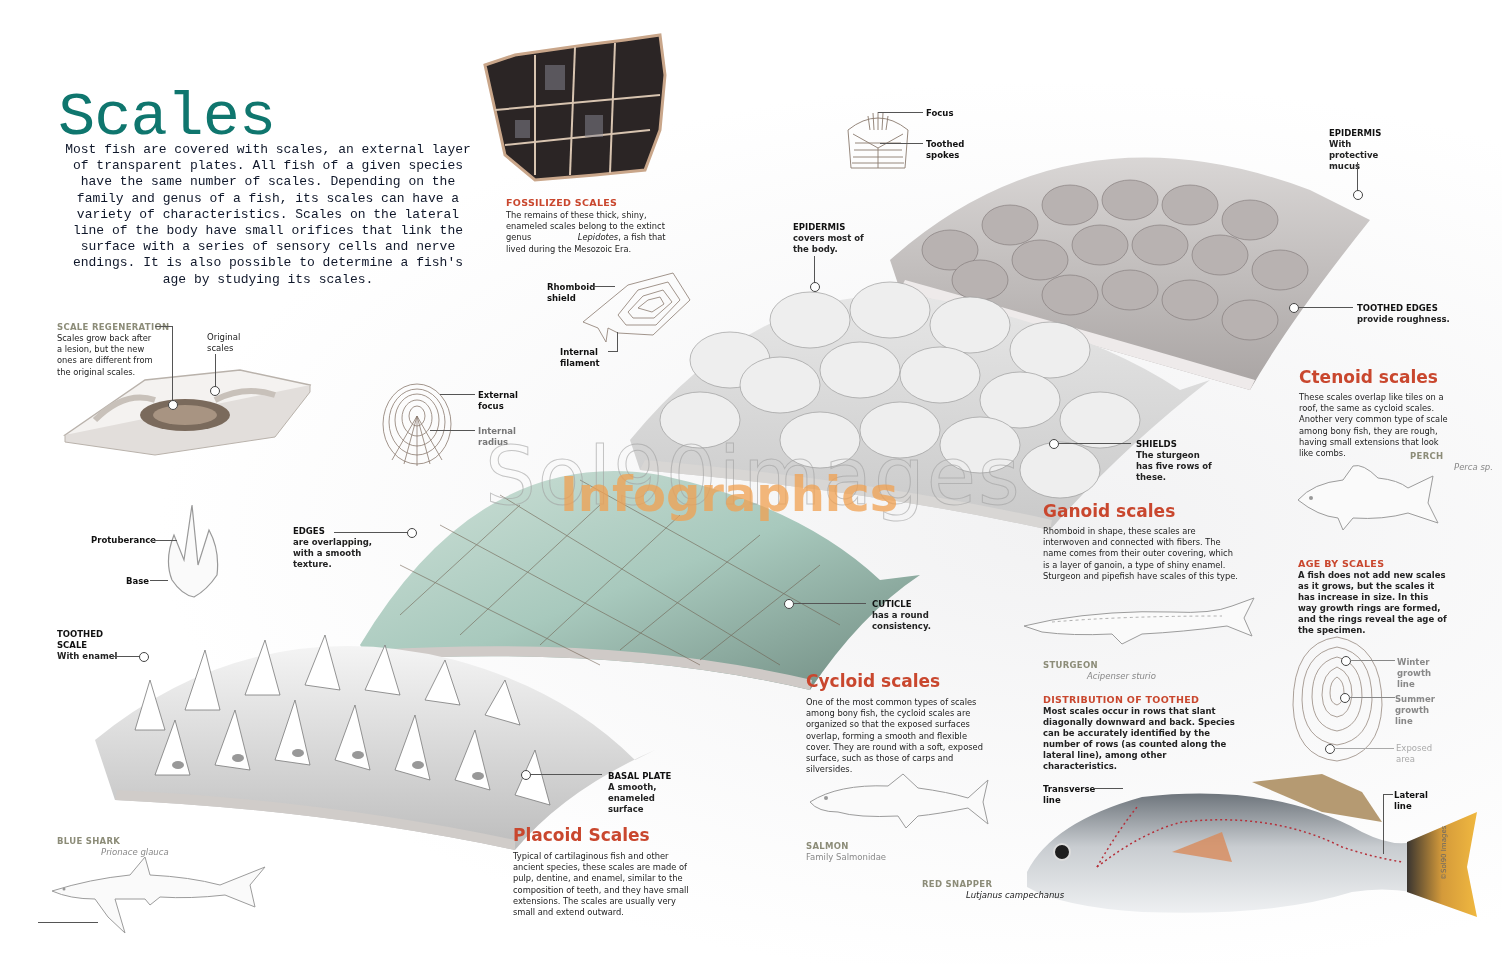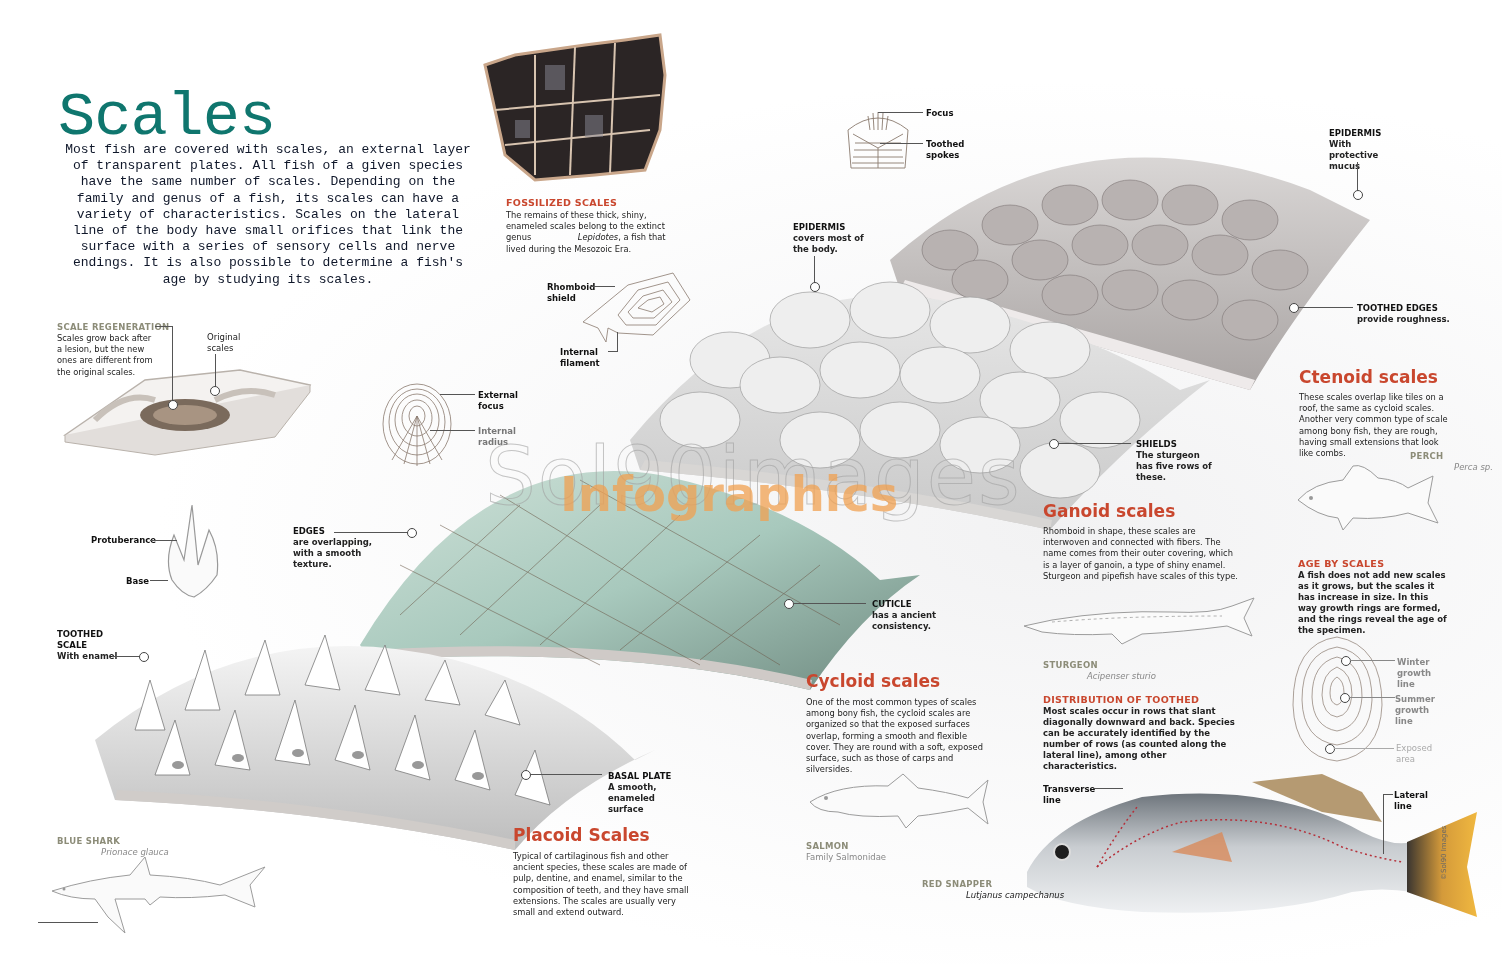--- a/index.html
+++ b/index.html
@@ -204,21 +204,21 @@
     <path d="M60,120 L260,220 M100,80 L360,220 M160,50 L440,220 M240,35 L500,180"></path>
   </g>
 </svg>
 <div class="abs lbl-b" style="left:293px;top:526px">EDGES</div>
 <div class="abs lbl" style="left:293px;top:537px;width:80px;font-weight:bold">are overlapping, with a smooth texture.</div>
 <div class="line" style="left:334px;top:532px;width:74px;height:1px"></div>
 <div class="dot" style="left:407px;top:528px"></div>
 <div class="dot" style="left:784px;top:599px"></div>
 <div class="line" style="left:793px;top:603px;width:73px;height:1px"></div>
 <div class="abs lbl-b" style="left:872px;top:599px">CUTICLE</div>
-<div class="abs lbl" style="left:872px;top:610px;width:70px;font-weight:bold">has a ancient consistency.</div>
+<div class="abs lbl" style="left:872px;top:610px;width:70px;font-weight:bold">has a round consistency.</div>
 
 <svg style="left:95px;top:600px" width="560" height="250">
   <defs>
     <linearGradient id="gPl" x1="0" y1="0" x2="0" y2="1">
         <stop offset="0" stop-color="#f4f4f4"></stop>
         <stop offset="1" stop-color="#bdbdbd"></stop>
       </linearGradient>
   </defs>
   <path d="M0,140 Q160,10 360,60 Q470,90 540,160 L560,150 Q470,190 420,250 Q230,210 20,200 Z" fill="url(#gPl)"></path>
   <path d="M20,200 Q230,210 420,250 L420,240 Q230,200 22,190 Z" fill="#d0ccc9"></path>

